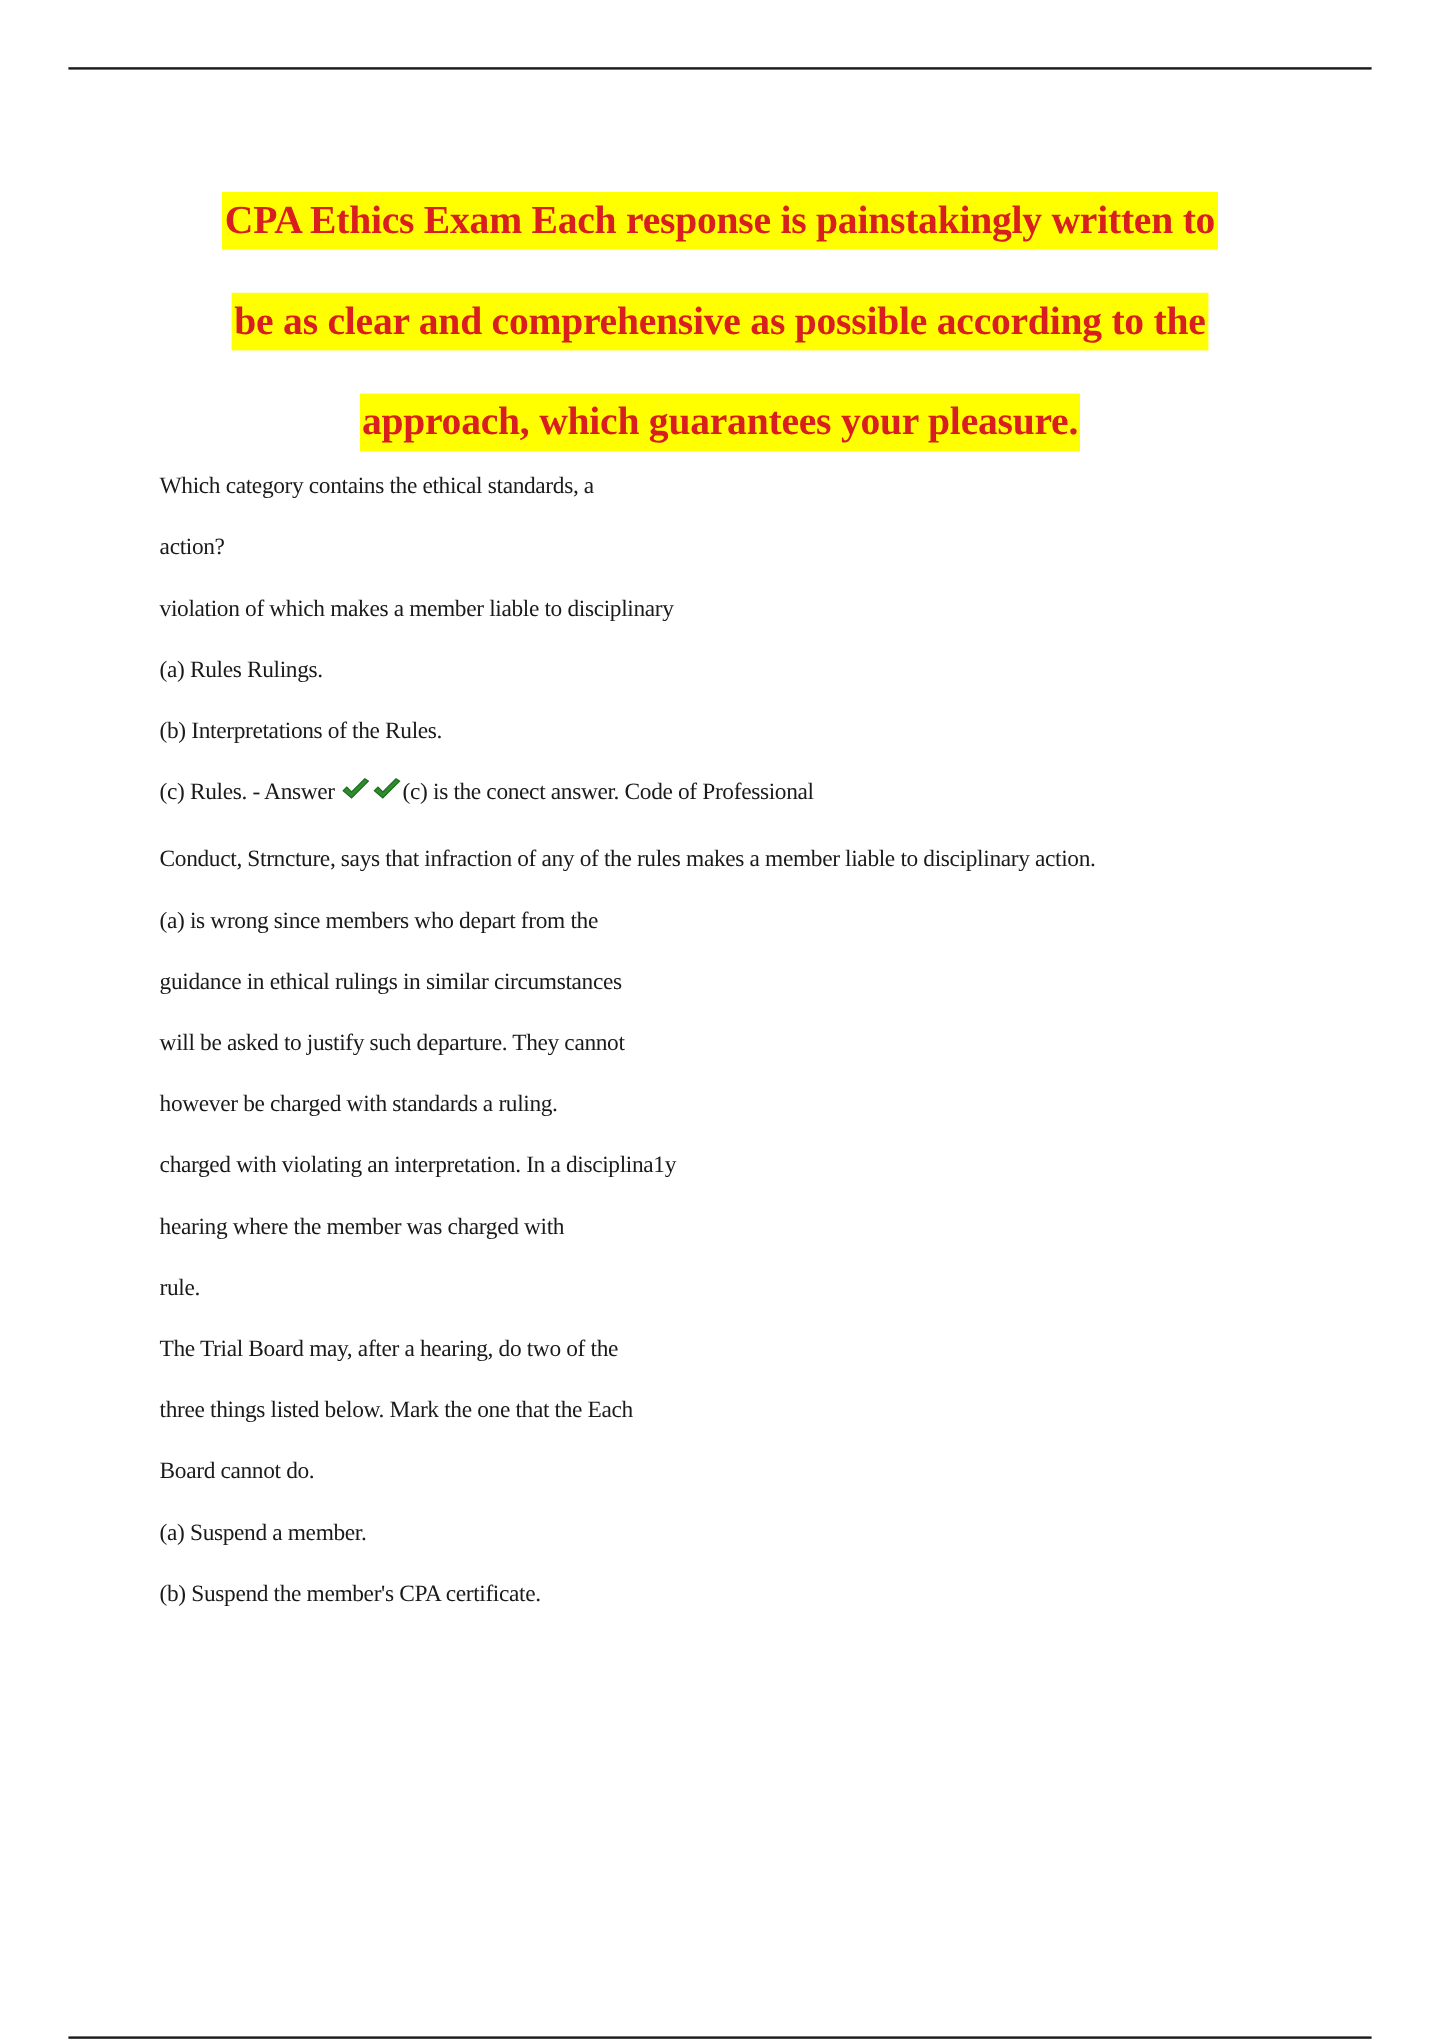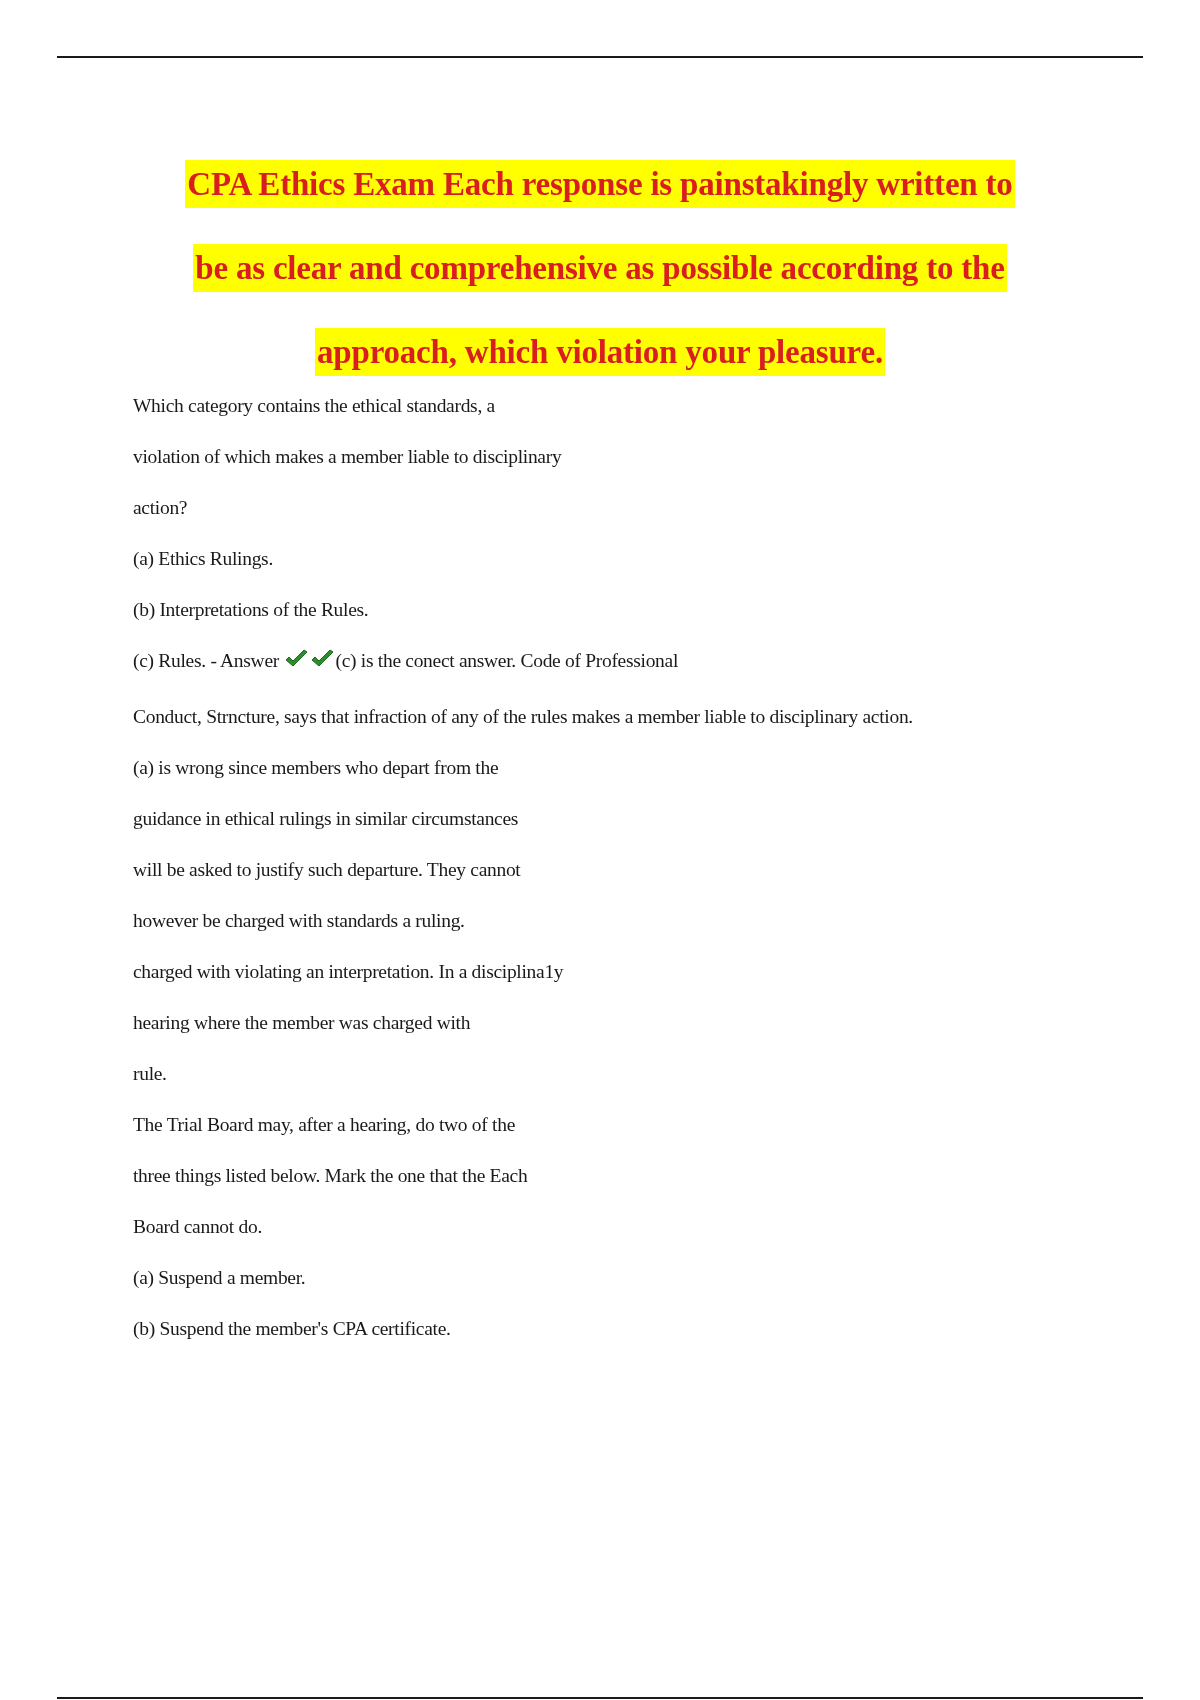--- a/index.html
+++ b/index.html
@@ -72,29 +72,29 @@
     }
   </style>
 </head>
 <body>
 
 <div class="rule-top"></div>
 
 <div class="title-block">
   <div class="title-line"><span>CPA Ethics Exam Each response is painstakingly written to</span></div>
   <div class="title-line"><span>be as clear and comprehensive as possible according to the</span></div>
-  <div class="title-line"><span>approach, which violation your pleasure.</span></div>
+  <div class="title-line"><span>approach, which guarantees your pleasure.</span></div>
 </div>
 
 <div class="body-text">
 
   <div class="line">Which category contains the ethical standards, a</div>
+  <div class="line">action?</div>
   <div class="line">violation of which makes a member liable to disciplinary</div>
-  <div class="line">action?</div>
-  <div class="line">(a) Ethics Rulings.</div>
+  <div class="line">(a) Rules Rulings.</div>
   <div class="line">(b) Interpretations of the Rules.</div>
   <div class="line" style="height:56px;font-family:Liberation Serif, serif;">
     <span>(c) Rules. - Answer</span>
     <span class="check">
       <svg width="26" height="20" viewBox="0 0 26 20">
           <path d="M2 11 L9 17 L23 3 L20 1 L9 12 L5 8 Z" fill="#2e8b2e" stroke="#1f6b1f" stroke-width="1"></path>
         </svg>
     </span><span class="check">
       <svg width="26" height="20" viewBox="0 0 26 20">
           <path d="M2 11 L9 17 L23 3 L20 1 L9 12 L5 8 Z" fill="#2e8b2e" stroke="#1f6b1f" stroke-width="1"></path>

